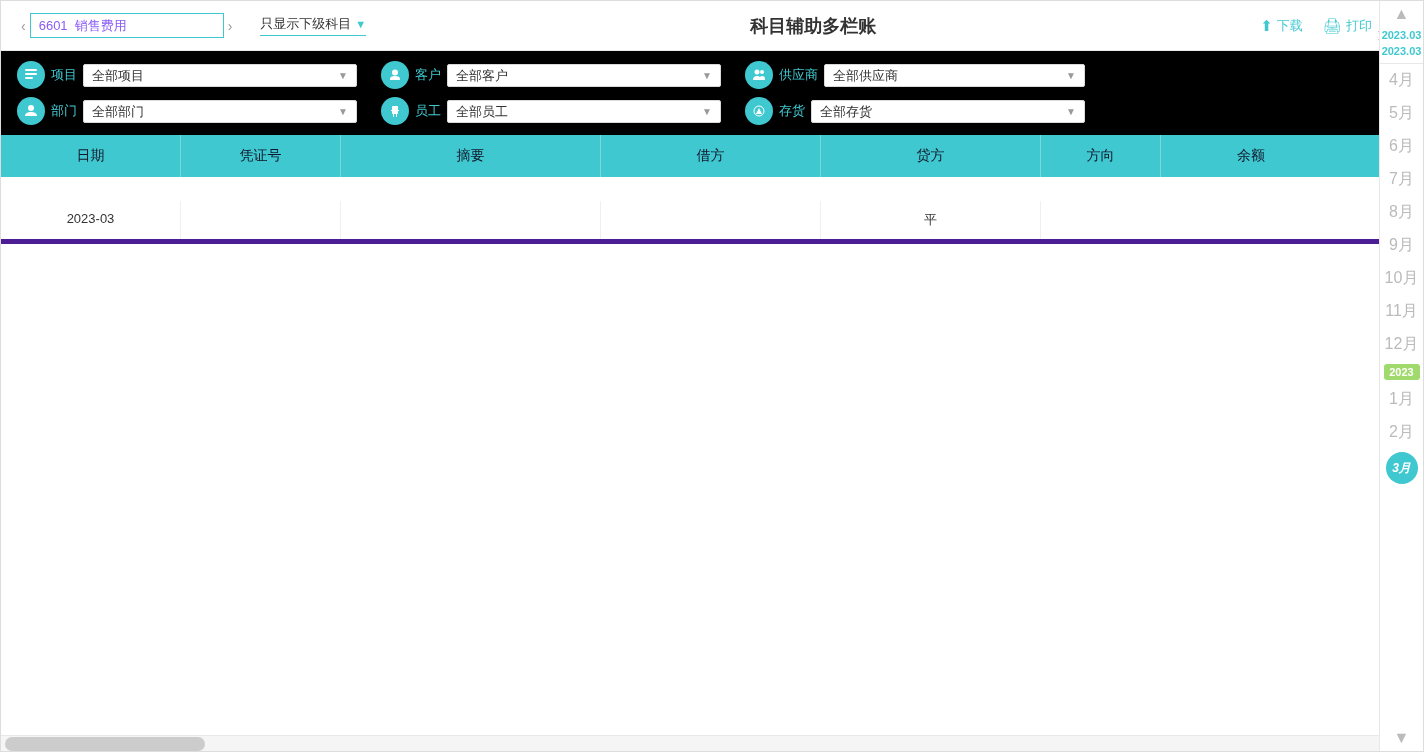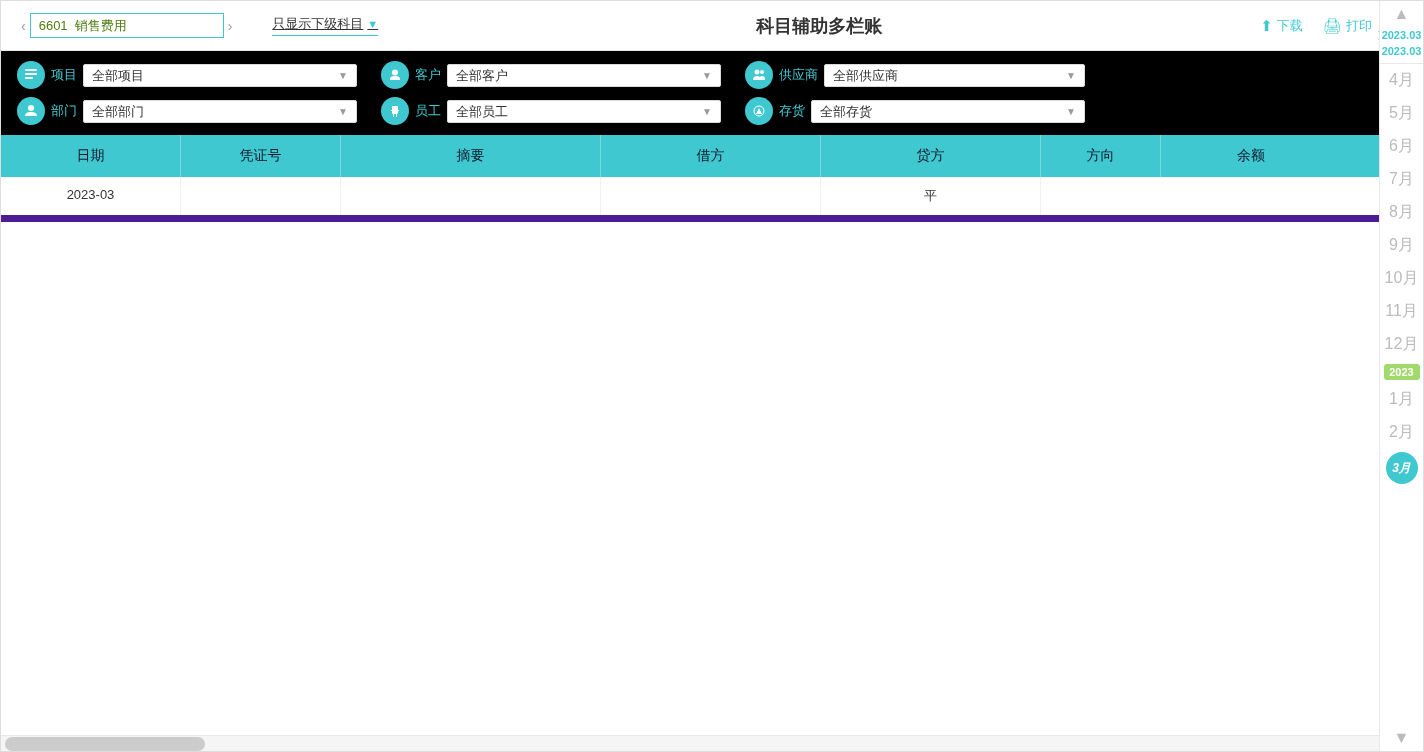--- a/index.html
+++ b/index.html
@@ -2,21 +2,21 @@
 <html><head>
   <meta charset="utf-8">
   <style>
     * { box-sizing: border-box; margin: 0; padding: 0; }
     body { font-family: 'Microsoft YaHei', Arial, sans-serif; font-size: 13px; background: #f0f0f0; }
     .window { width: 1424px; height: 752px; background: #fff; border: 1px solid #ddd; position: relative; overflow: hidden; }
     
     
     .header { display: flex; align-items: center; padding: 12px 16px; border-bottom: 1px solid #e8e8e8; background: #fff; }
     .nav-btn { background: none; border: none; cursor: pointer; color: #999; font-size: 14px; padding: 2px 4px; }
-    .account-code { border: 1px solid #40c8d0; color: #4d7c0f; padding: 4px 8px; font-size: 13px; min-width: 120px; }
+    .account-code { border: 1px solid #40c8d0; color: #8b5cf6; padding: 4px 8px; font-size: 13px; min-width: 120px; }
     .show-sub { margin-left: 16px; display: flex; align-items: center; gap: 4px; color: #333; cursor: pointer; border-bottom: 1px solid #40c8d0; padding-bottom: 2px; }
     .page-title { flex: 1; text-align: center; font-size: 18px; font-weight: bold; color: #333; }
     .toolbar-right { display: flex; gap: 20px; align-items: center; }
     .toolbar-btn { display: flex; align-items: center; gap: 4px; color: #40c8d0; cursor: pointer; font-size: 13px; background: none; border: none; }
     .close-btn { position: absolute; top: 10px; right: 16px; background: none; border: none; cursor: pointer; font-size: 18px; color: #999; }
     
     
     .filter-bar { padding: 10px 16px; background: #000000; display: flex; flex-wrap: wrap; gap: 8px 24px; }
     .filter-row { display: flex; gap: 24px; width: 100%; }
     .filter-item { display: flex; align-items: center; gap: 6px; flex: 1; max-width: 340px; }
@@ -28,21 +28,21 @@
     .icon-employee { background: #40c8d0; }
     .icon-inventory { background: #40c8d0; }
     .filter-label { color: #40c8d0; font-size: 13px; white-space: nowrap; }
     
     
     .table-area { margin: 0 0 0 0; overflow: hidden; }
     .table-header { display: grid; grid-template-columns: 180px 160px 260px 220px 220px 120px 180px; background: #40c8d0; color: #0f172a; }
     .th { padding: 12px 8px; text-align: center; font-size: 14px; font-weight: 500; border-right: 1px solid rgba(255,255,255,0.3); }
     .th:last-child { border-right: none; }
     .table-body { background: #fff; }
-    .table-row { display: grid; grid-template-columns: 180px 160px 260px 220px 220px 120px 180px; border-bottom: 7px solid #4c1d95; }
+    .table-row { display: grid; grid-template-columns: 180px 160px 260px 220px 220px 120px 180px; border-bottom: 5px solid #4c1d95; margin-top: 24px; }
     .td { padding: 10px 8px; text-align: center; font-size: 13px; color: #333; border-right: 1px solid #f0f0f0; }
     .td:last-child { border-right: none; }
     
     
     .month-nav { position: absolute; right: 0; top: 0; bottom: 0; width: 44px; background: #fff; border-left: 1px solid #e8e8e8; display: flex; flex-direction: column; align-items: center; overflow: hidden; }
     .month-nav-item { width: 100%; text-align: center; padding: 6px 2px; font-size: 16px; color: #bbb; cursor: pointer; }
 
     .select-wrapper { position: relative; display: flex; align-items: center; flex: 1; border: 1px solid #d9d9d9; border-radius: 2px; background: #fff; padding: 3px 8px; min-width: 160px; }
     .select-wrapper select { border: none; outline: none; background: transparent; width: 100%; color: #333; font-size: 13px; cursor: pointer; appearance: none; -webkit-appearance: none; }
     .select-arrow { position: absolute; right: 8px; top: 50%; transform: translateY(-50%); color: #999; font-size: 10px; pointer-events: none; }
@@ -50,21 +50,21 @@
 </head>
 <body>
 
 <div class="window">
 
   <div class="header">
     <button class="nav-btn">‹</button>
     <input type="text" class="account-code" value="6601  销售费用" style="">
     <button class="nav-btn">›</button>
 
-    <div class="show-sub" style="margin-left:36px;text-decoration:underline;">
+    <div class="show-sub" style="margin-left:24px;">
       <span>只显示下级科目</span>
       <span style="color:#40c8d0; font-size:11px;">▼</span>
     </div>
 
     <div class="page-title">科目辅助多栏账</div>
 
     <div class="toolbar-right">
       <button class="toolbar-btn">
         <span style="font-size:15px;">⬆</span>
         <span>下载</span>

